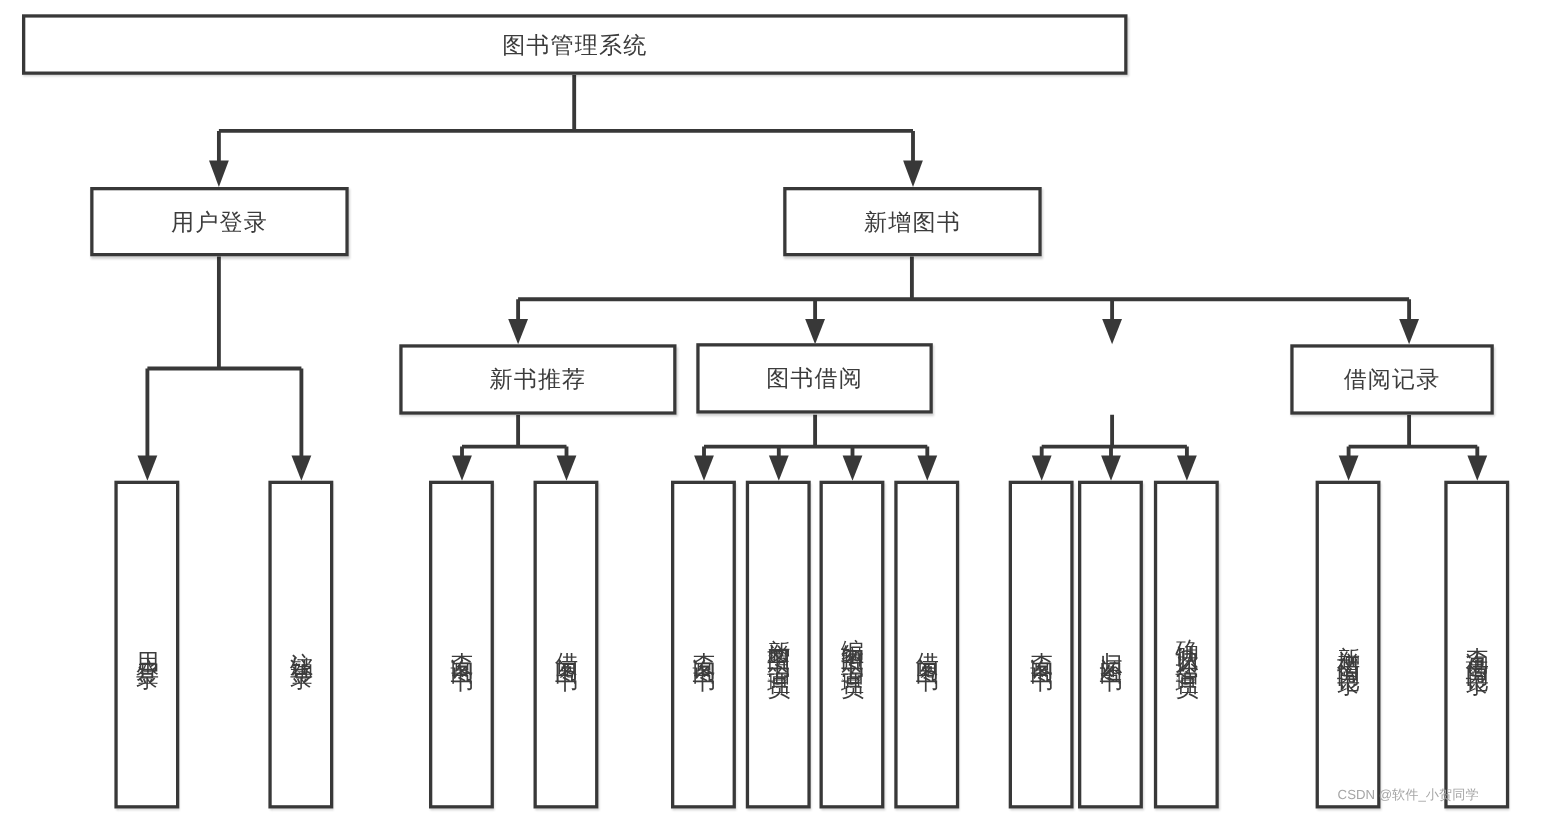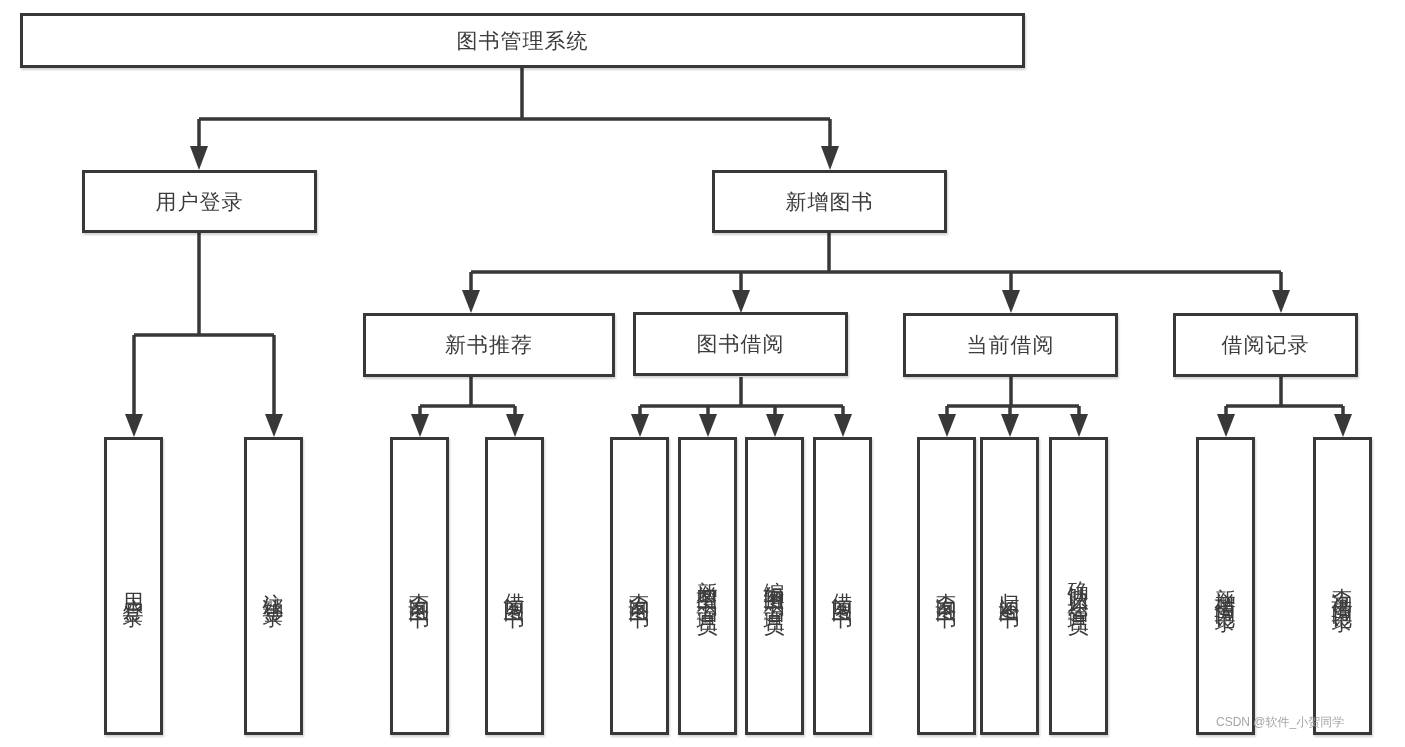--- a/index.html
+++ b/index.html
@@ -89,21 +89,20 @@
     <polygon class="arrow" points="1334,414 1352,414 1343,437"></polygon>
   </svg>
 
   <div class="box" style="left:20px; top:13px; width:1005px; height:55px;">图书管理系统</div>
 
   <div class="box" style="left:82px; top:170px; width:235px; height:63px;">用户登录</div>
   <div class="box" style="left:712px; top:170px; width:235px; height:63px;">新增图书</div>
 
   <div class="box" style="left:363px; top:313px; width:252px; height:64px;">新书推荐</div>
   <div class="box" style="left:633px; top:312px; width:215px; height:64px;">图书借阅</div>
-  <div class="box" style="left:903px; top:313px; width:215px; height:64px;">当前借阅</div>
   <div class="box" style="left:1173px; top:313px; width:185px; height:64px;">借阅记录</div>
 
   <div class="box vbox" style="left:104px; top:437px; width:59px; height:298px;">
     <span>用户登录</span>
   </div>
   <div class="box vbox" style="left:244px; top:437px; width:59px; height:298px;">
     <span>注销登录</span>
   </div>
   <div class="box vbox" style="left:390px; top:437px; width:59px; height:298px;">
     <span>查询图书</span>

